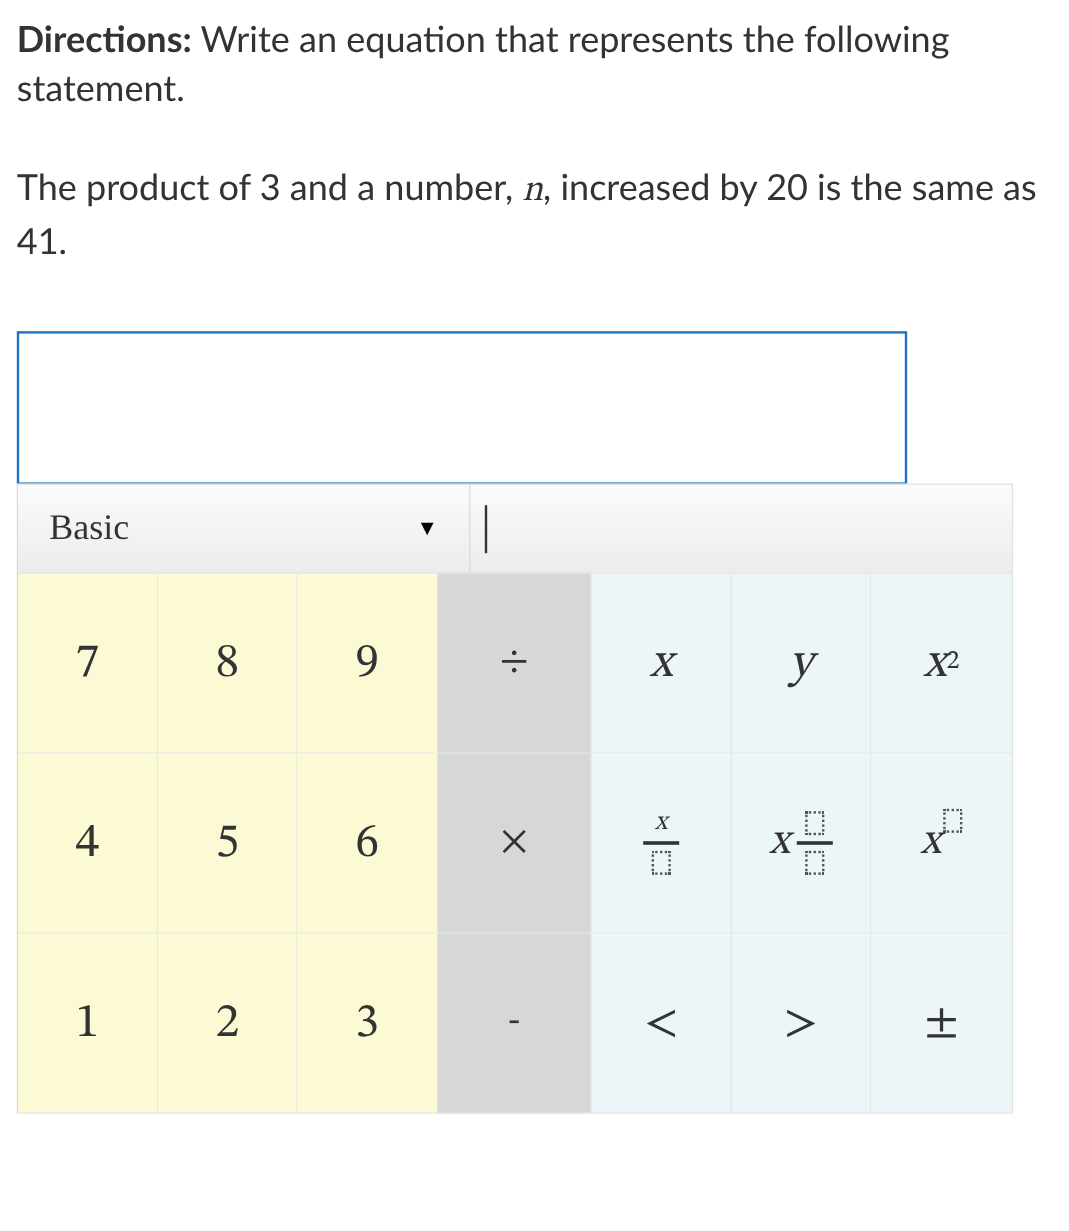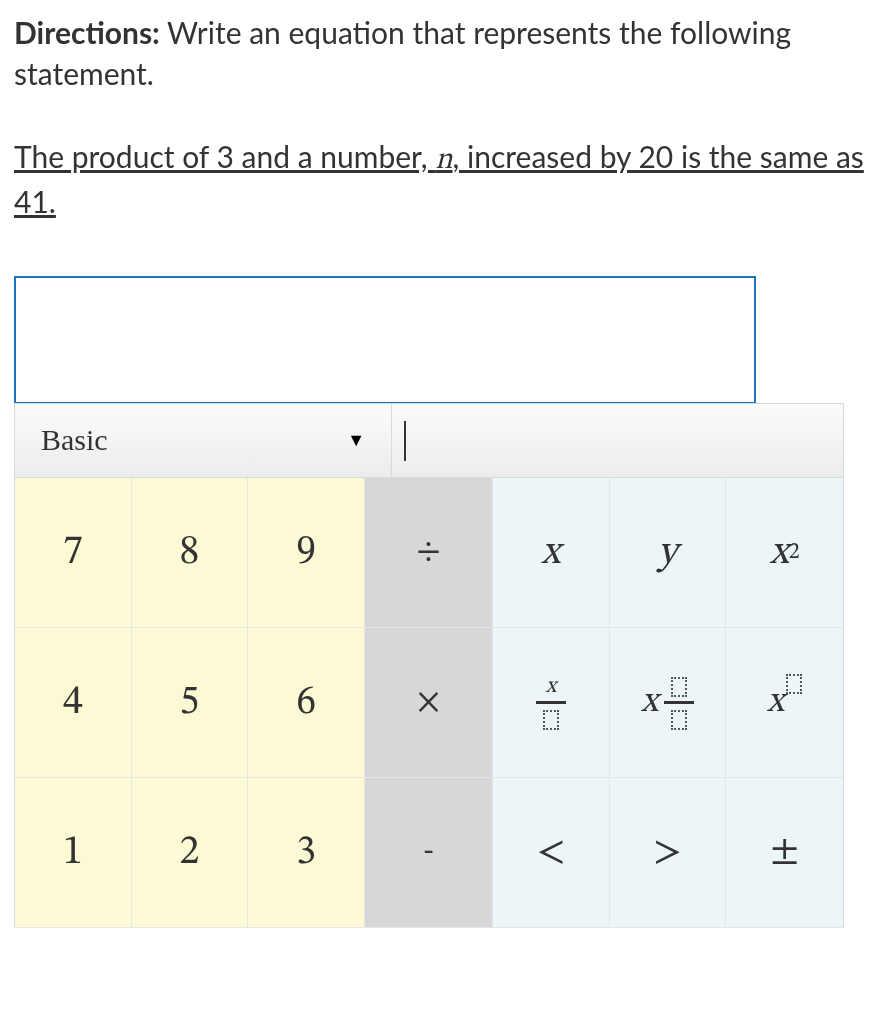--- a/index.html
+++ b/index.html
@@ -7,21 +7,21 @@
   body {
     font-family: "Lato", "Helvetica Neue", Arial, sans-serif;
     color: #333;
     background: #fff;
     padding: 12px 14px 0 14px;
     font-size: 30px;
     line-height: 1.35;
   }
   .directions { margin-bottom: 43px; }
   .directions b { font-weight: 700; }
-  .problem { margin-bottom: 55px; text-decoration: underline; }
+  .problem { margin-bottom: 55px; }
   .problem .mi { font-family: "STIX Two Math", Georgia, "Times New Roman", serif; font-style: italic; }
 
   .answer-area {
     border: 2px solid #1e73be;
     width: 742px;
     height: 128px;
     margin-left: 0;
     margin-bottom: 0;
   }
 

